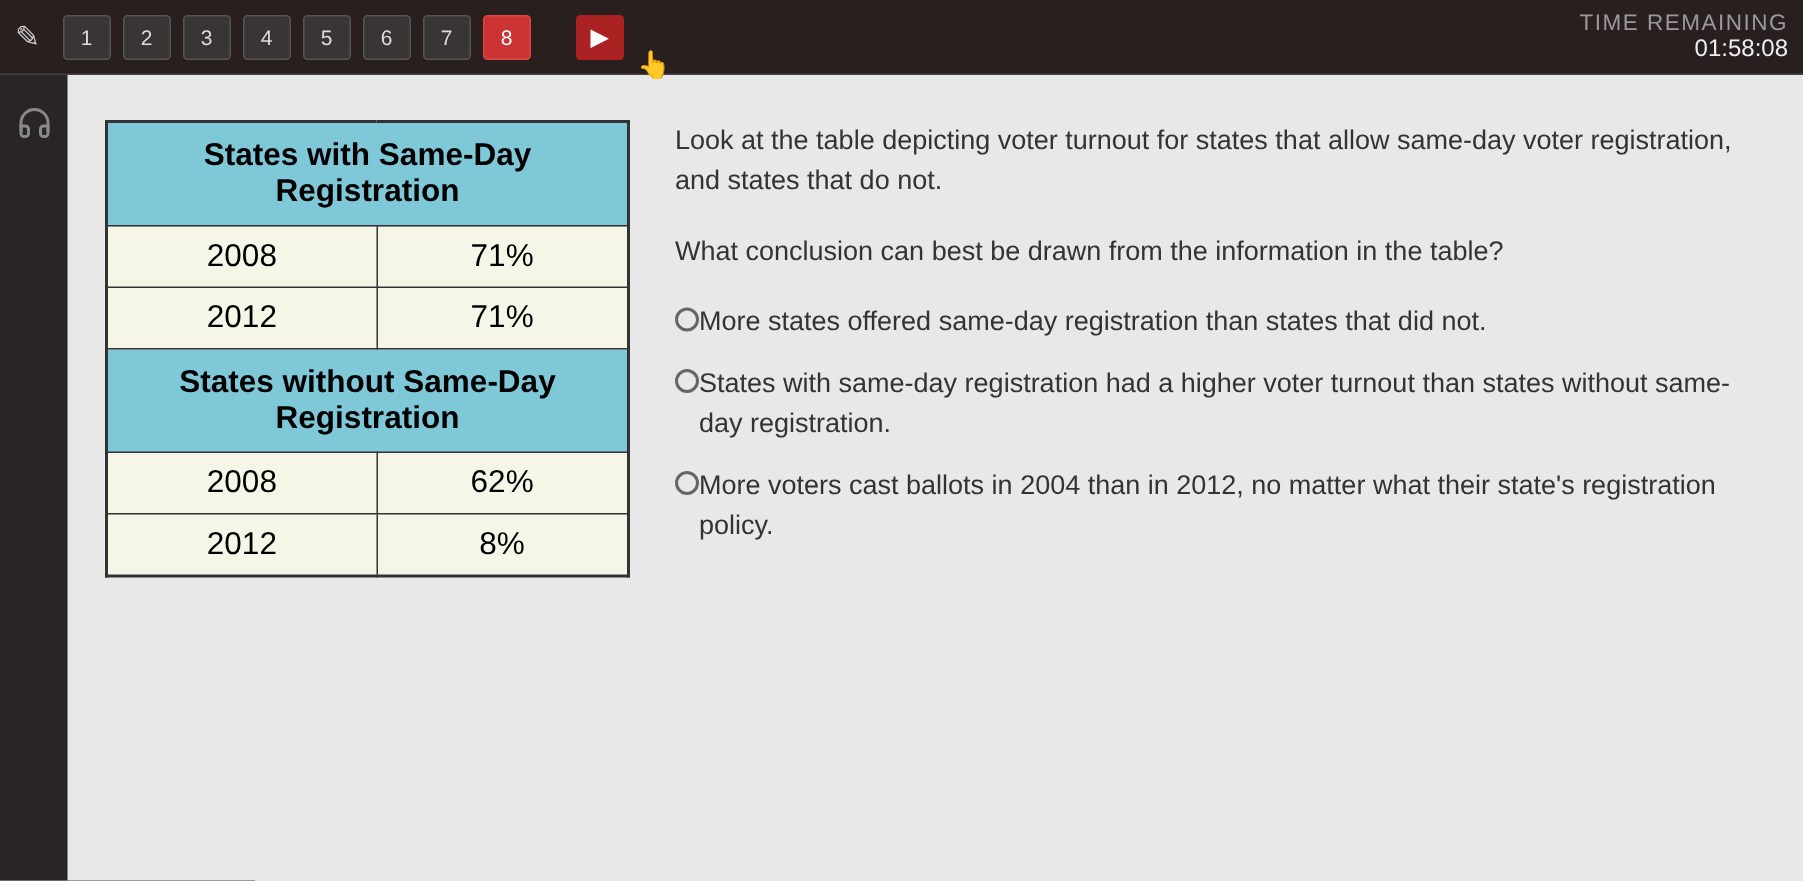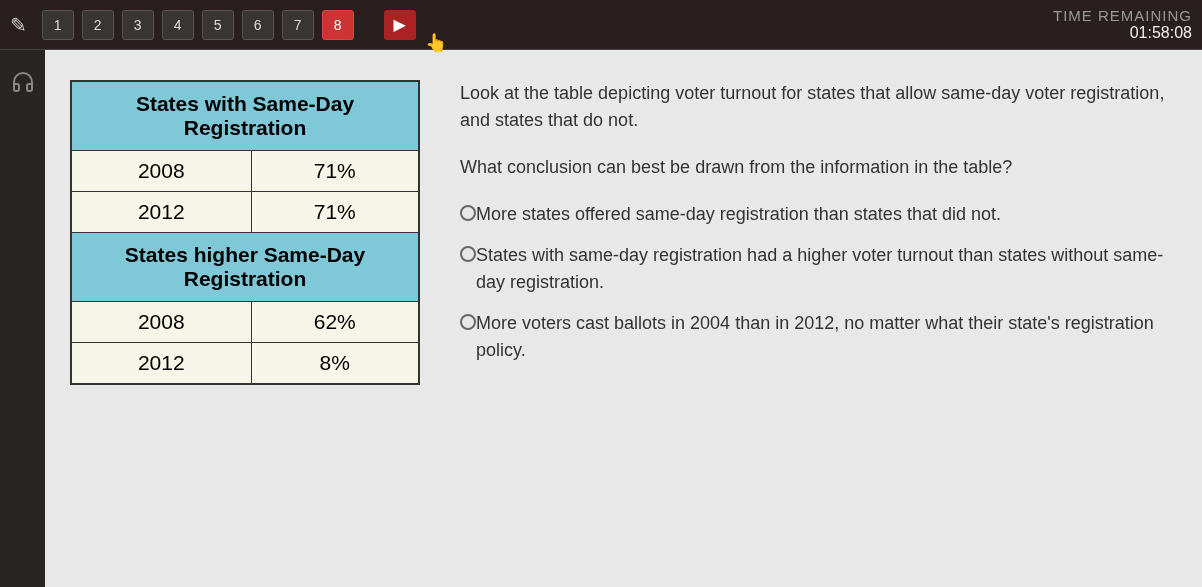--- a/index.html
+++ b/index.html
@@ -120,21 +120,20 @@
       width: 180px;
     }
     .data-row td:last-child {
       width: 168px;
     }
     .question-section {
       flex: 1;
       color: #333;
       font-size: 18px;
       line-height: 1.5;
-      margin-left: 10px;
     }
     .question-intro {
       margin-bottom: 20px;
     }
     .question-prompt {
       margin-bottom: 20px;
     }
     .options {
       display: flex;
       flex-direction: column;
@@ -208,21 +207,21 @@
             </tr>
         <tr class="data-row">
           <td>2008</td>
           <td>71%</td>
         </tr>
         <tr class="data-row">
           <td>2012</td>
           <td>71%</td>
         </tr>
         <tr class="header-row">
-              <th colspan="2">States higher Same-Day Registration</th>
+              <th colspan="2">States without Same-Day Registration</th>
             </tr>
         <tr class="data-row">
           <td>2008</td>
           <td>62%</td>
         </tr>
         <tr class="data-row">
           <td>2012</td>
           <td>8%</td>
         </tr>
       </tbody>

